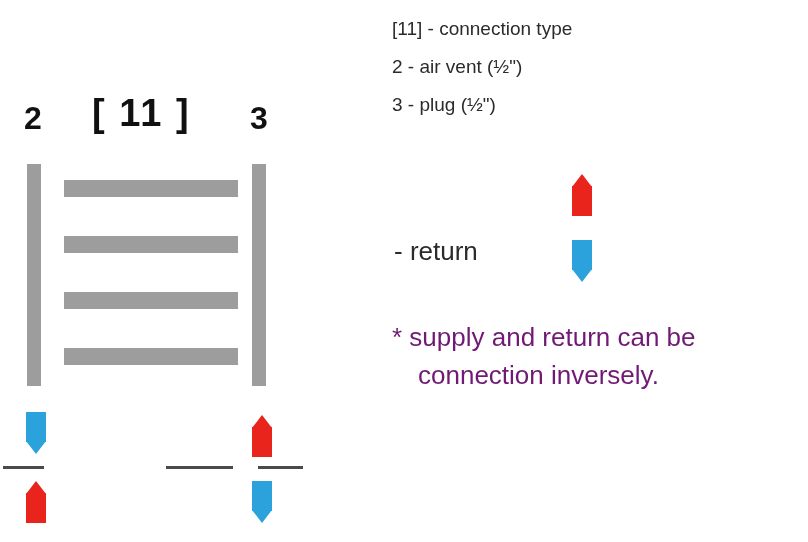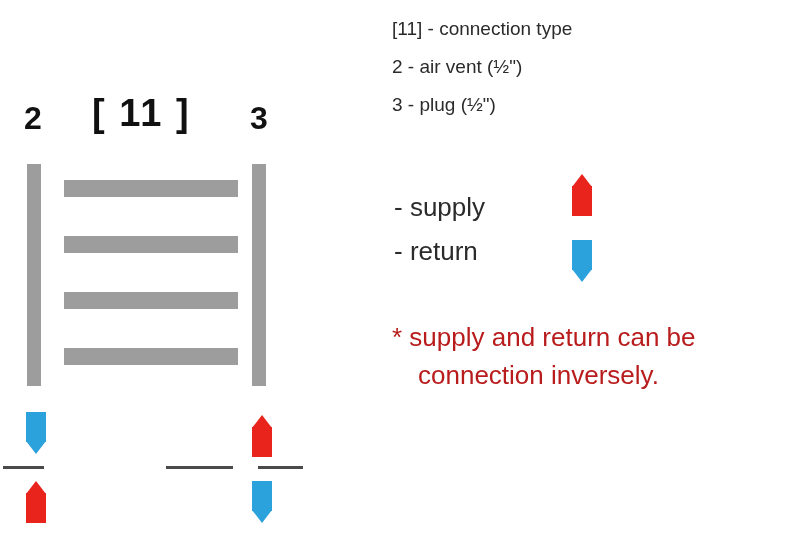--- a/index.html
+++ b/index.html
@@ -133,21 +133,21 @@
   .swatch-row.supply { top: 188px; }
   .swatch-row.return { top: 232px; }
 
   .note {
     position: absolute;
     left: 0;
     top: 318px;
     width: 410px;
     font-size: 26px;
     line-height: 38px;
-    color: #b91c1c;
+    color: #701a75;
   }
   .note .note-l2 { display: block; padding-left: 26px; }
 </style>
 </head>
 <body>
 
 <div id="page">
 
   <div id="diagram">
 
@@ -186,21 +186,20 @@
     </div>
   </div>
 
   <div id="legend">
 
     <div class="legend-line l0">[11] - connection type</div>
     <div class="legend-line l1">2 - air vent (½")</div>
     <div class="legend-line l2">3 - plug (½")</div>
 
     <div class="swatch-row supply">
-      <span class="txt">- supply</span>
       <div class="arrow up" style="left:180px; top:-14px; color:#e8241c">
         <div class="head"></div>
         <div class="shaft"></div>
       </div>
     </div>
 
     <div class="swatch-row return">
       <span class="txt">- return</span>
       <div class="arrow down" style="left:180px; top:8px; color:#2ca2dc">
         <div class="shaft"></div>

